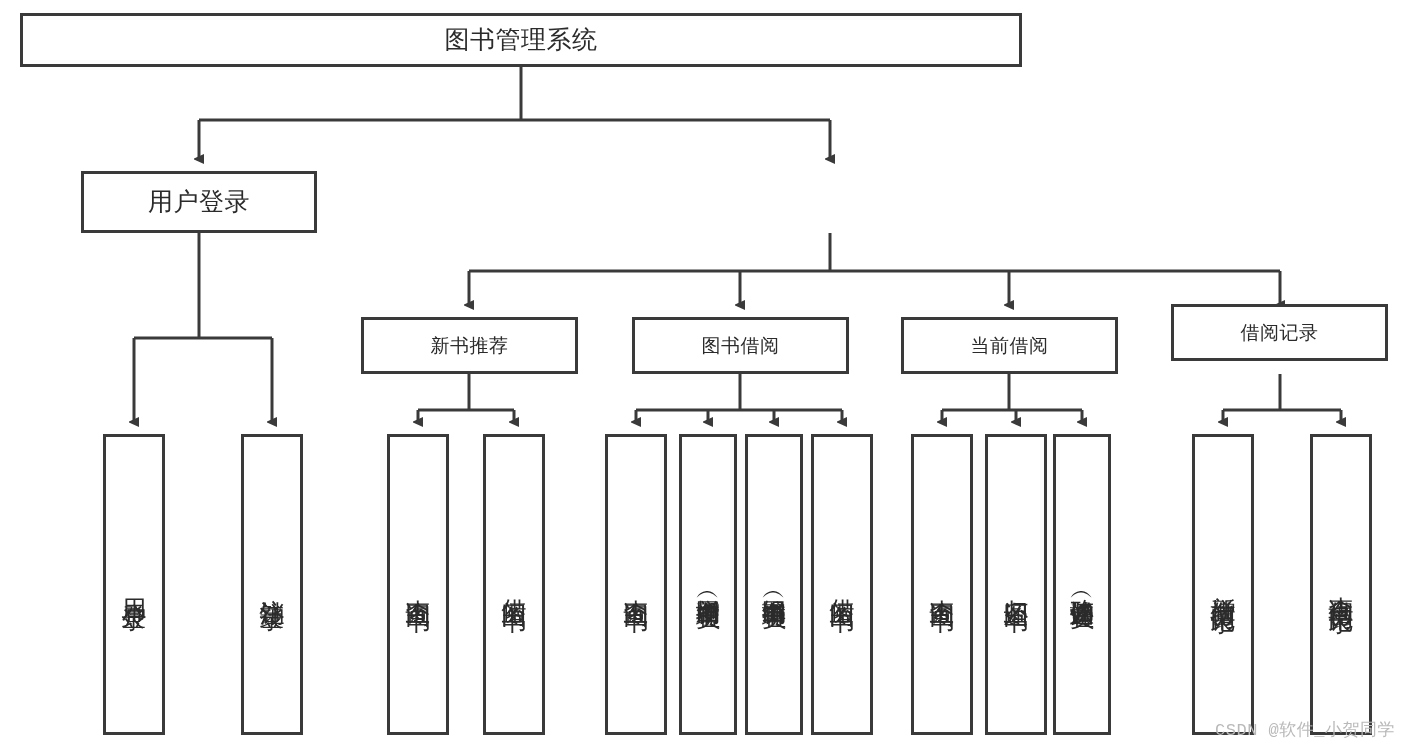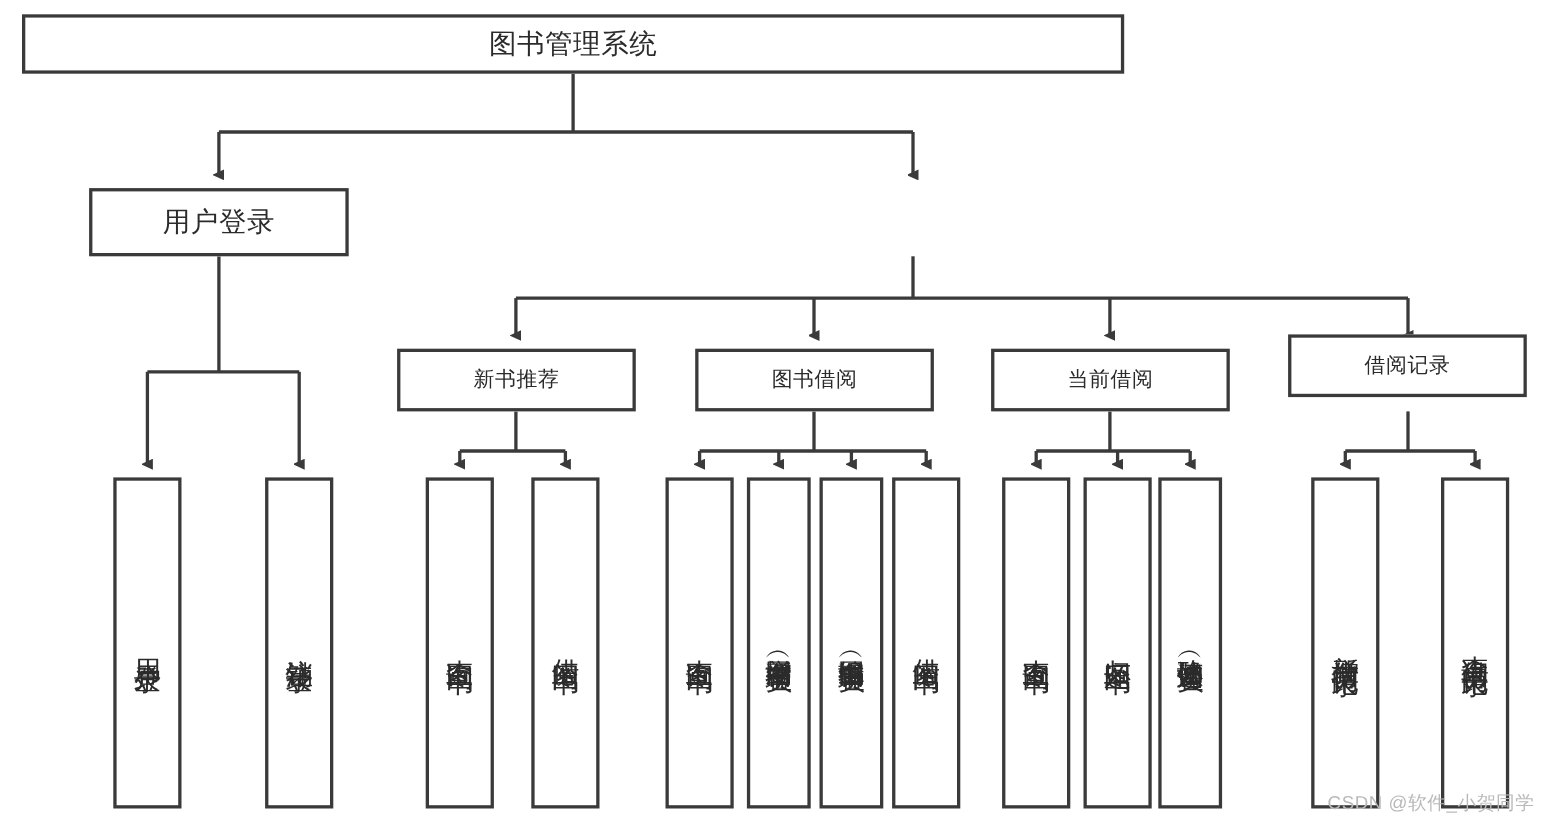--- a/index.html
+++ b/index.html
@@ -55,21 +55,21 @@
   }
   .node.v.tall .label{font-size:24px;letter-spacing:1px;max-height:286px;}
   .watermark{
     position:absolute;
     right:10px;
     bottom:6px;
     font-size:17px;
     color:#b9b9b9;
     letter-spacing:0.5px;
     white-space:nowrap;
-    font-family:Liberation Sans, sans-serif;
+    font-family:Liberation Mono, monospace;
   }
 </style>
 </head>
 <body>
 
 <div id="diagram">
 
   <svg class="edges" width="1405" height="747" viewBox="0 0 1405 747">
     <defs>
       <marker id="arrow" markerWidth="10" markerHeight="10" refX="5" refY="5" orient="auto" markerUnits="userSpaceOnUse">

